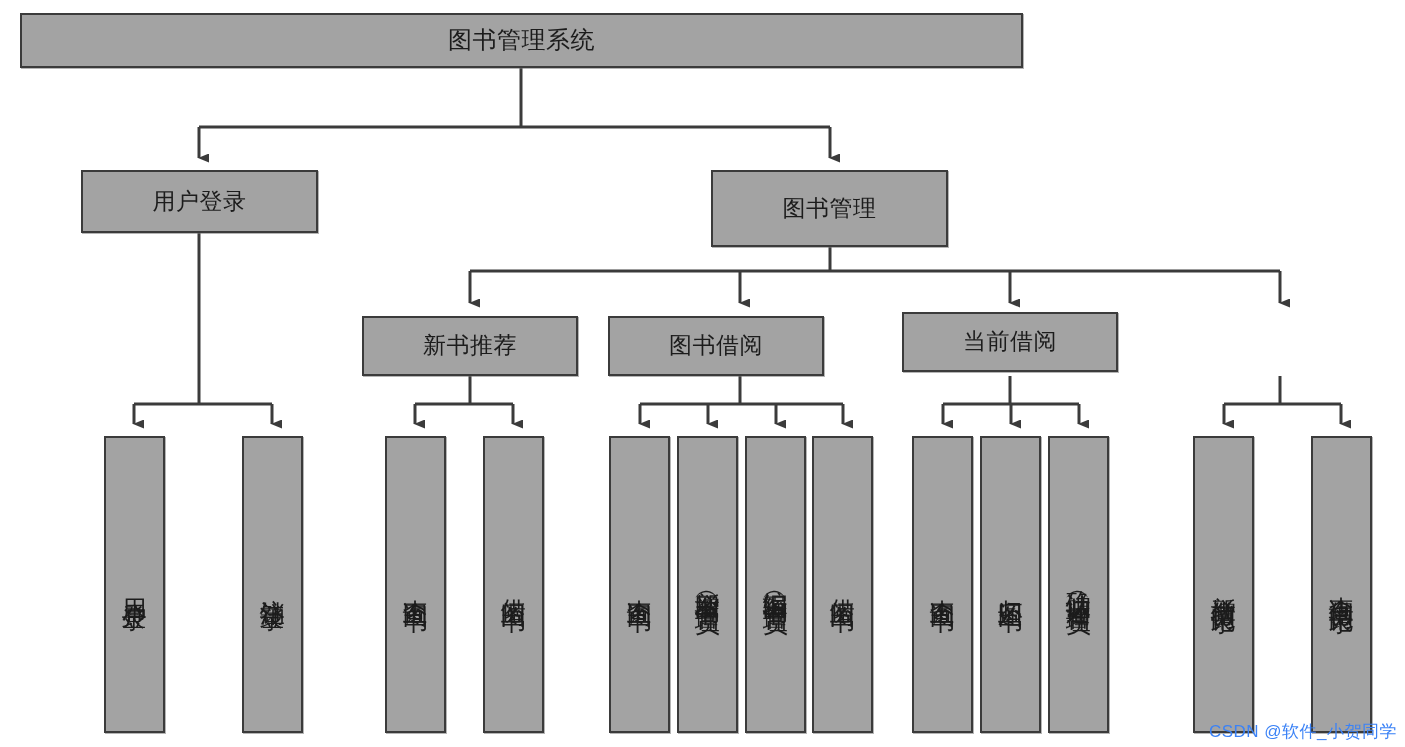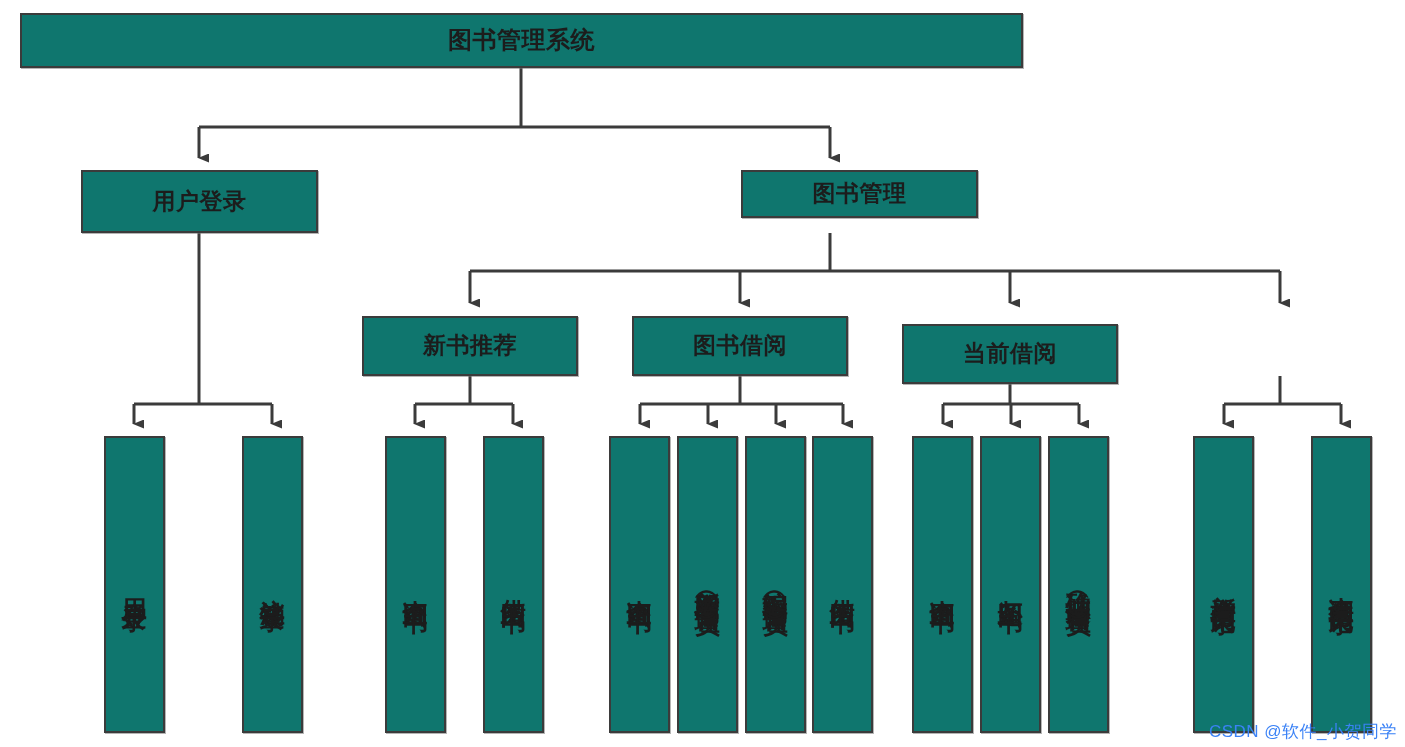--- a/index.html
+++ b/index.html
@@ -17,27 +17,26 @@
   svg#edges{
     position:absolute;
     left:0;top:0;
     width:1405px;height:747px;
     pointer-events:none;
   }
   .node{
     position:absolute;
     box-sizing:border-box;
     border:2px solid #3b3b3b;
-    background:#0f766e;
+    background:#a3a3a3;
     display:flex;
     align-items:center;
     justify-content:center;
     color:#1c1c1c;
     box-shadow:1px 1px 0 rgba(120,120,120,.55);
-    font-weight:bold;
   }
   .node .lbl{
     display:block;
     text-align:center;
     line-height:1.12;
     letter-spacing:.5px;
   }
   
   .h-node .lbl{
     font-size:23px;
@@ -123,31 +122,31 @@
     </g>
   </svg>
 
   <div class="node h-node root" style="left:20px;top:13px;width:1003px;height:55px;">
     <span class="lbl">图书管理系统</span>
   </div>
 
   <div class="node h-node" style="left:81px;top:170px;width:237px;height:63px;">
     <span class="lbl">用户登录</span>
   </div>
-  <div class="node h-node" style="left:741px;top:170px;width:237px;height:48px;">
+  <div class="node h-node" style="left:711px;top:170px;width:237px;height:77px;">
     <span class="lbl">图书管理</span>
   </div>
 
   <div class="node h-node" style="left:362px;top:316px;width:216px;height:60px;">
     <span class="lbl">新书推荐</span>
   </div>
-  <div class="node h-node" style="left:632px;top:316px;width:216px;height:60px;">
+  <div class="node h-node" style="left:608px;top:316px;width:216px;height:60px;">
     <span class="lbl">图书借阅</span>
   </div>
-  <div class="node h-node" style="left:902px;top:324px;width:216px;height:60px;align-items:center;">
+  <div class="node h-node" style="left:902px;top:312px;width:216px;height:60px;align-items:center;">
     <span class="lbl">当前借阅</span>
   </div>
 
   <div class="node v-node" style="left:104px;top:436px;width:61px;height:297px;">
     <span class="lbl">用户登录</span>
   </div>
   <div class="node v-node" style="left:242px;top:436px;width:61px;height:297px;">
     <span class="lbl">注销登录</span>
   </div>
 

